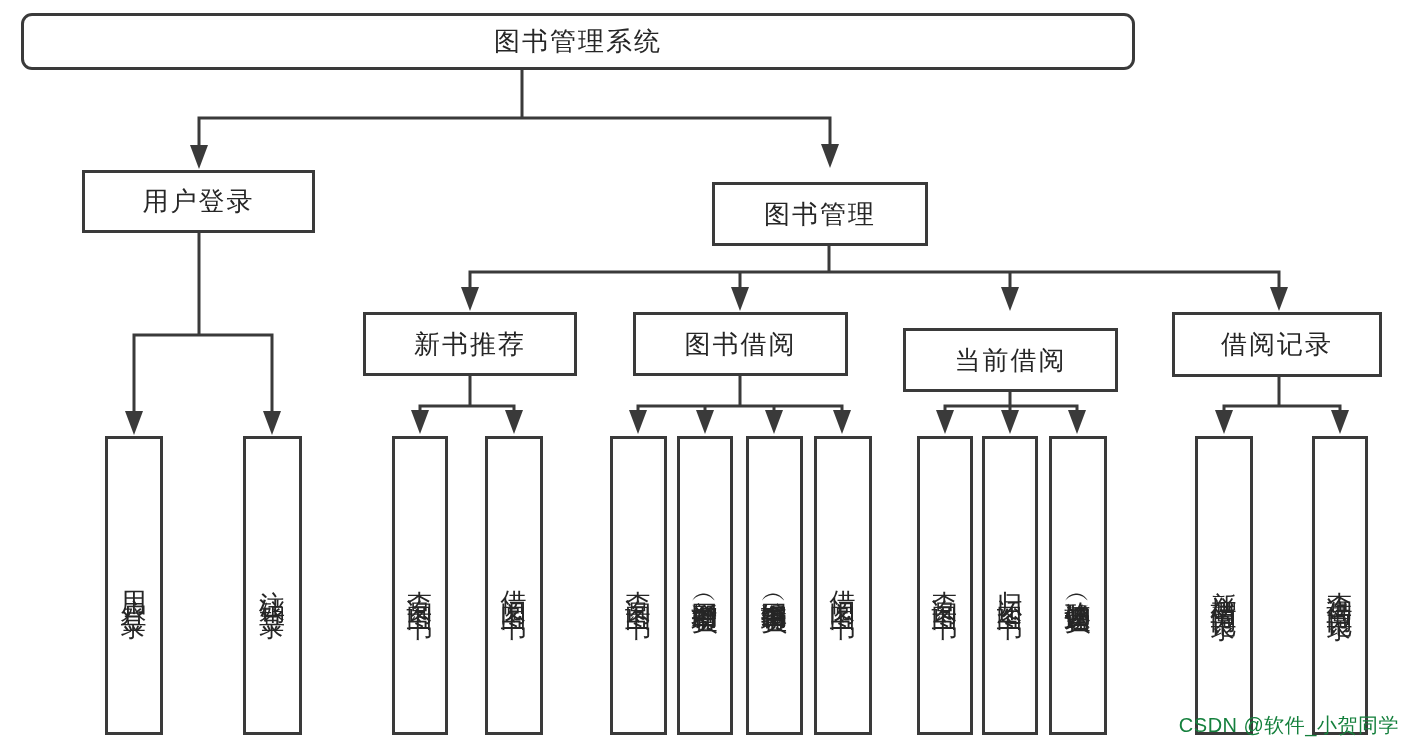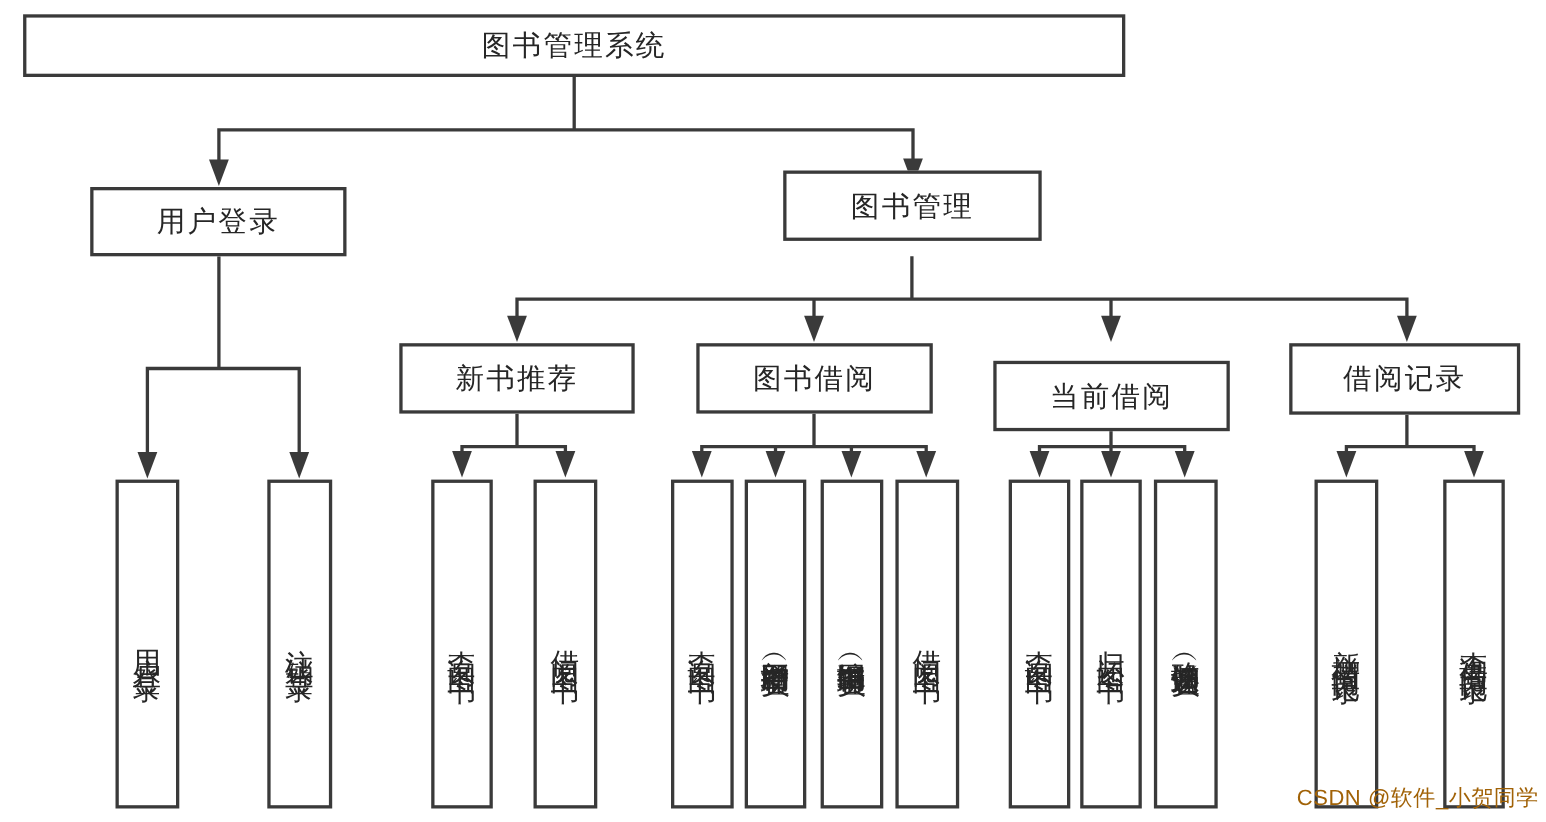--- a/index.html
+++ b/index.html
@@ -16,24 +16,24 @@
     position:absolute;
     box-sizing:border-box;
     border:3px solid #3a3a3a;
     background:#ffffff;
     display:flex;align-items:center;justify-content:center;
     font-size:26px;
     letter-spacing:2px;
     z-index:2;
   }
   
-  [data-name="node-root"]{left:21px;top:13px;width:1002px;height:57px;}
+  [data-name="node-root"]{left:21px;top:13px;width:1114px;height:57px;border-radius:11px;}
   
   [data-name="node-user-login"]{left:82px;top:170px;width:233px;height:63px;}
-  [data-name="node-book-management"]{left:712px;top:155px;width:235px;height:64px;}
+  [data-name="node-book-management"]{left:712px;top:182px;width:216px;height:64px;}
   
   [data-name="node-new-book-recommend"]{left:363px;top:312px;width:214px;height:64px;}
   [data-name="node-book-borrow"]{left:633px;top:312px;width:215px;height:64px;text-align:right;}
   [data-name="node-current-borrow"]{left:903px;top:312px;width:215px;height:64px;margin-top:16px;}
   [data-name="node-borrow-records"]{left:1172px;top:312px;width:210px;height:65px;text-align:center;}
   
   .leaf{
     position:absolute;top:436px;height:299px;
     box-sizing:border-box;border:3px solid #3a3a3a;background:#fff;
     display:flex;align-items:center;justify-content:center;
@@ -56,21 +56,21 @@
   .l6{left:677px;width:56px;}
   .l7{left:746px;width:57px;}
   .l8{left:814px;width:58px;}
   .l9{left:917px;width:56px;}
   .l10{left:982px;width:56px;}
   .l11{left:1049px;width:58px;}
   .l12{left:1195px;width:58px;}
   .l13{left:1312px;width:56px;}
   .watermark{
     position:absolute;right:6px;top:712px;
-    font-size:20px;color:#a16207;
+    font-size:20px;color:#15803d;
     letter-spacing:0.5px;white-space:nowrap;
     z-index:5;
   }
 </style>
 </head>
 <body>
 
 <div class="canvas" data-name="diagram-canvas">
 
   <svg class="connectors" width="1405" height="747" viewBox="0 0 1405 747" data-name="connector-lines">

